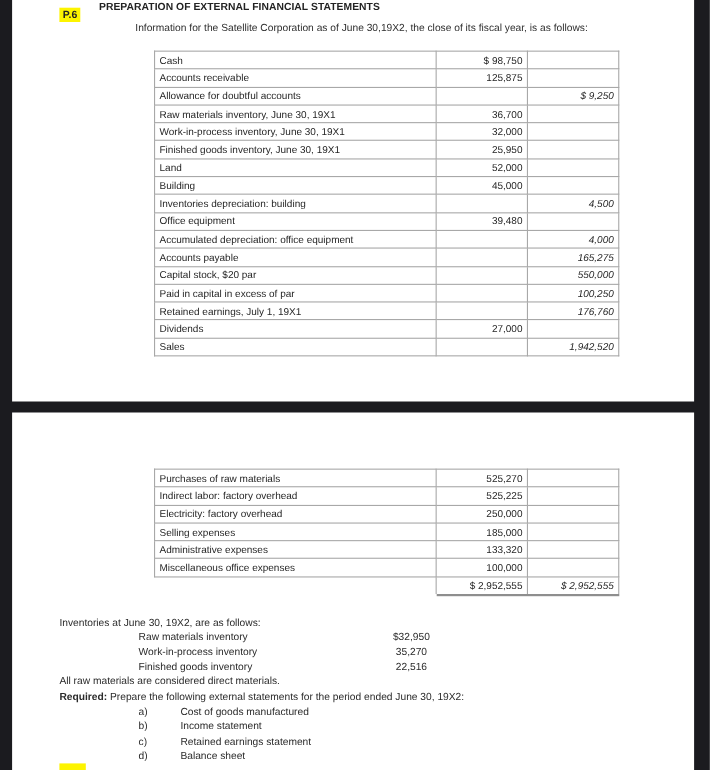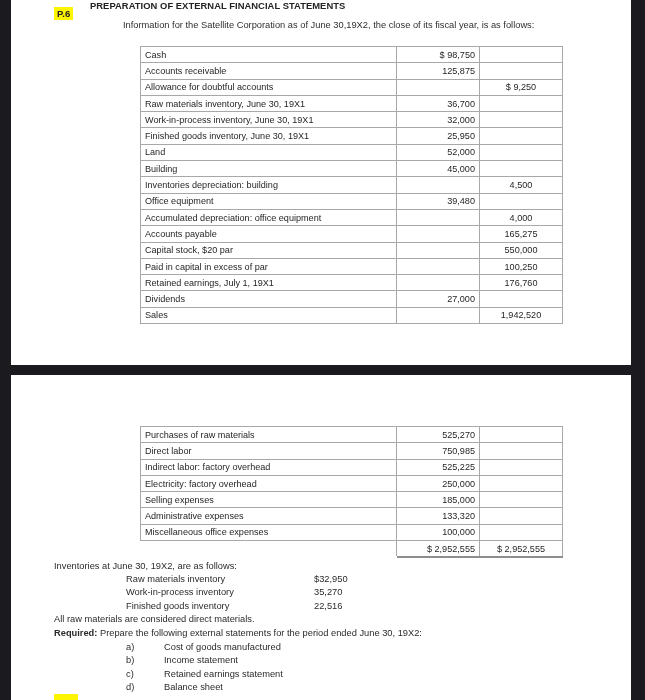--- a/index.html
+++ b/index.html
@@ -84,21 +84,21 @@
   table.ledger td {
     border: 1px solid #a8a8a8;
     padding: 0 4px;
     height: 15.3px;
     vertical-align: middle;
     white-space: nowrap;
     overflow: hidden;
   }
   td.c-label { width: 247px; text-align: left; }
   td.c-dr    { width: 74px;  text-align: right; padding-right: 6px; }
-  td.c-cr    { width: 74px;  text-align: center; padding-right: 6px; }
+  td.c-cr    { width: 74px;  text-align: right; padding-right: 6px; font-style: italic; }
   tr.total td {
     border-bottom: 2.5px solid #8e8e8e;
   }
   tr.total td.c-label { border-left-color: #ffffff; border-bottom-color:#ffffff; border-top-color:#ffffff; }
   #table-one { left: 129px; top: 46px; }
   #table-two { left: 129px; top: 426px; }
 
   
   .narr {
     position: absolute;
@@ -111,21 +111,21 @@
   .n-line {
     position: absolute;
     white-space: nowrap;
   }
   .inv-row {
     position: absolute;
     width: 388px;
     white-space: nowrap;
   }
   .inv-name { position: absolute; left: 72px; }
-  .inv-amt  { position: absolute; left: 260px; width: 120px; text-align: left; }
+  .inv-amt  { position: absolute; left: 260px; width: 120px; text-align: center; }
   .req-label { font-weight: bold; }
   .li-row { position: absolute; white-space: nowrap; }
   .li-mark { position: absolute; left: 72px; }
   .li-text { position: absolute; left: 110px; }
   .tail-highlight {
     position: absolute;
     left: 54px;
     top: 694px;
     width: 24px;
     height: 8px;
@@ -240,25 +240,20 @@
   <div class="page page-bottom">
 
     <table class="ledger" id="table-two" style="top:51px;">
       <tbody>
           <tr>
             <td class="c-label">Purchases of raw materials</td>
             <td class="c-dr">525,270</td>
             <td class="c-cr"></td>
           </tr>
           <tr>
-            <td class="c-label">Direct labor</td>
-            <td class="c-dr">750,985</td>
-            <td class="c-cr"></td>
-          </tr>
-          <tr>
             <td class="c-label">Indirect labor: factory overhead</td>
             <td class="c-dr">525,225</td>
             <td class="c-cr"></td>
           </tr>
           <tr>
             <td class="c-label">Electricity: factory overhead</td>
             <td class="c-dr">250,000</td>
             <td class="c-cr"></td>
           </tr>
           <tr>

